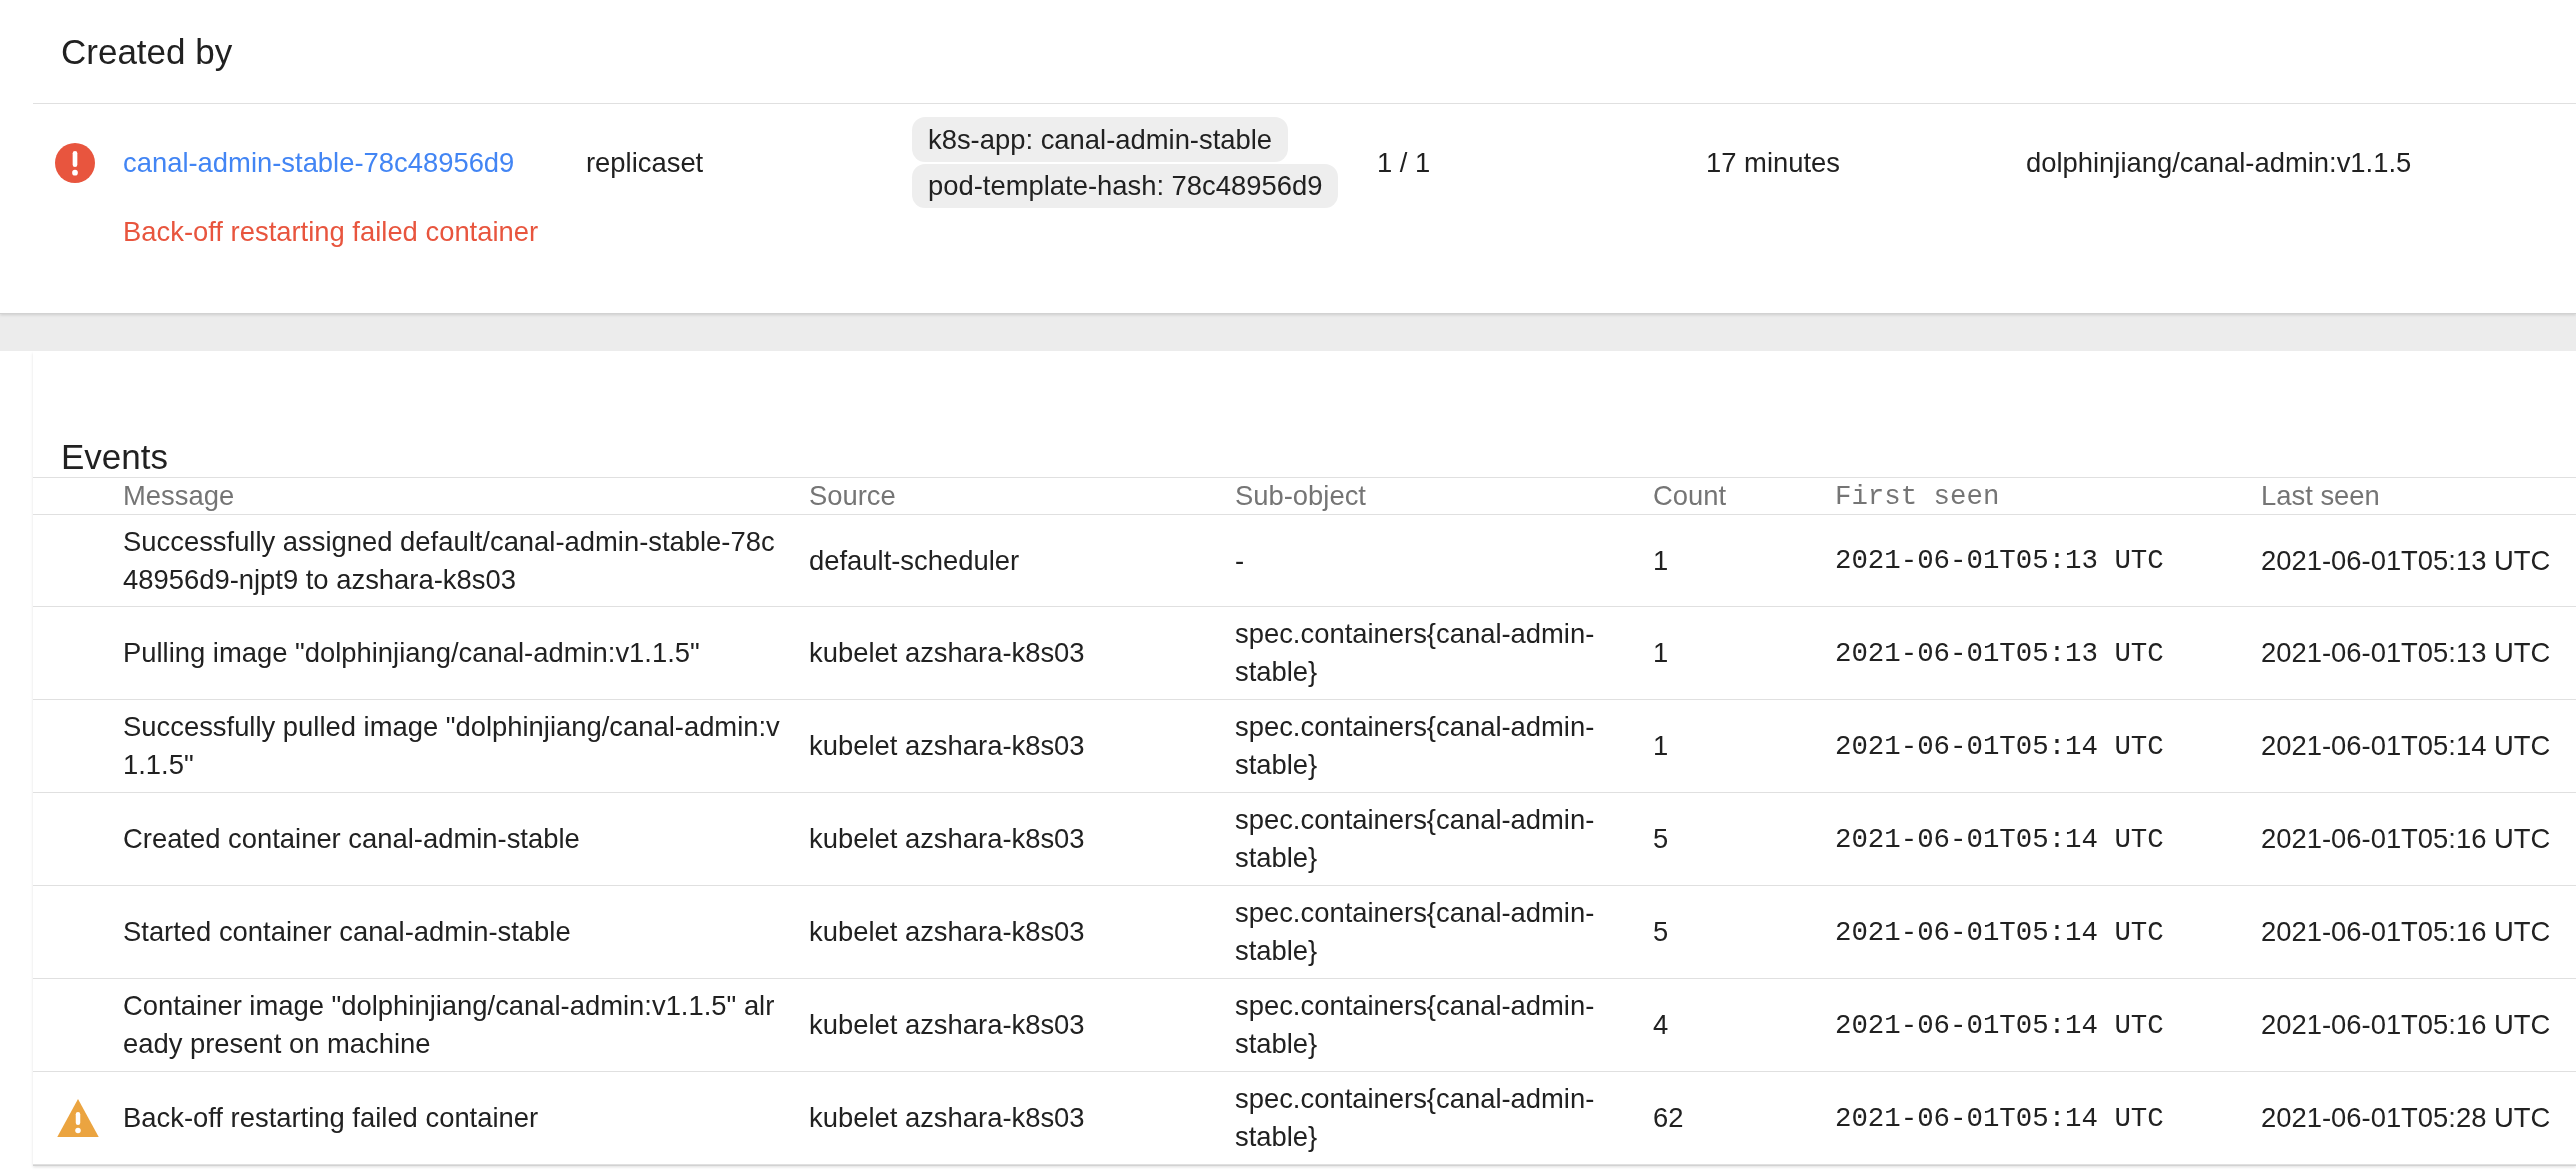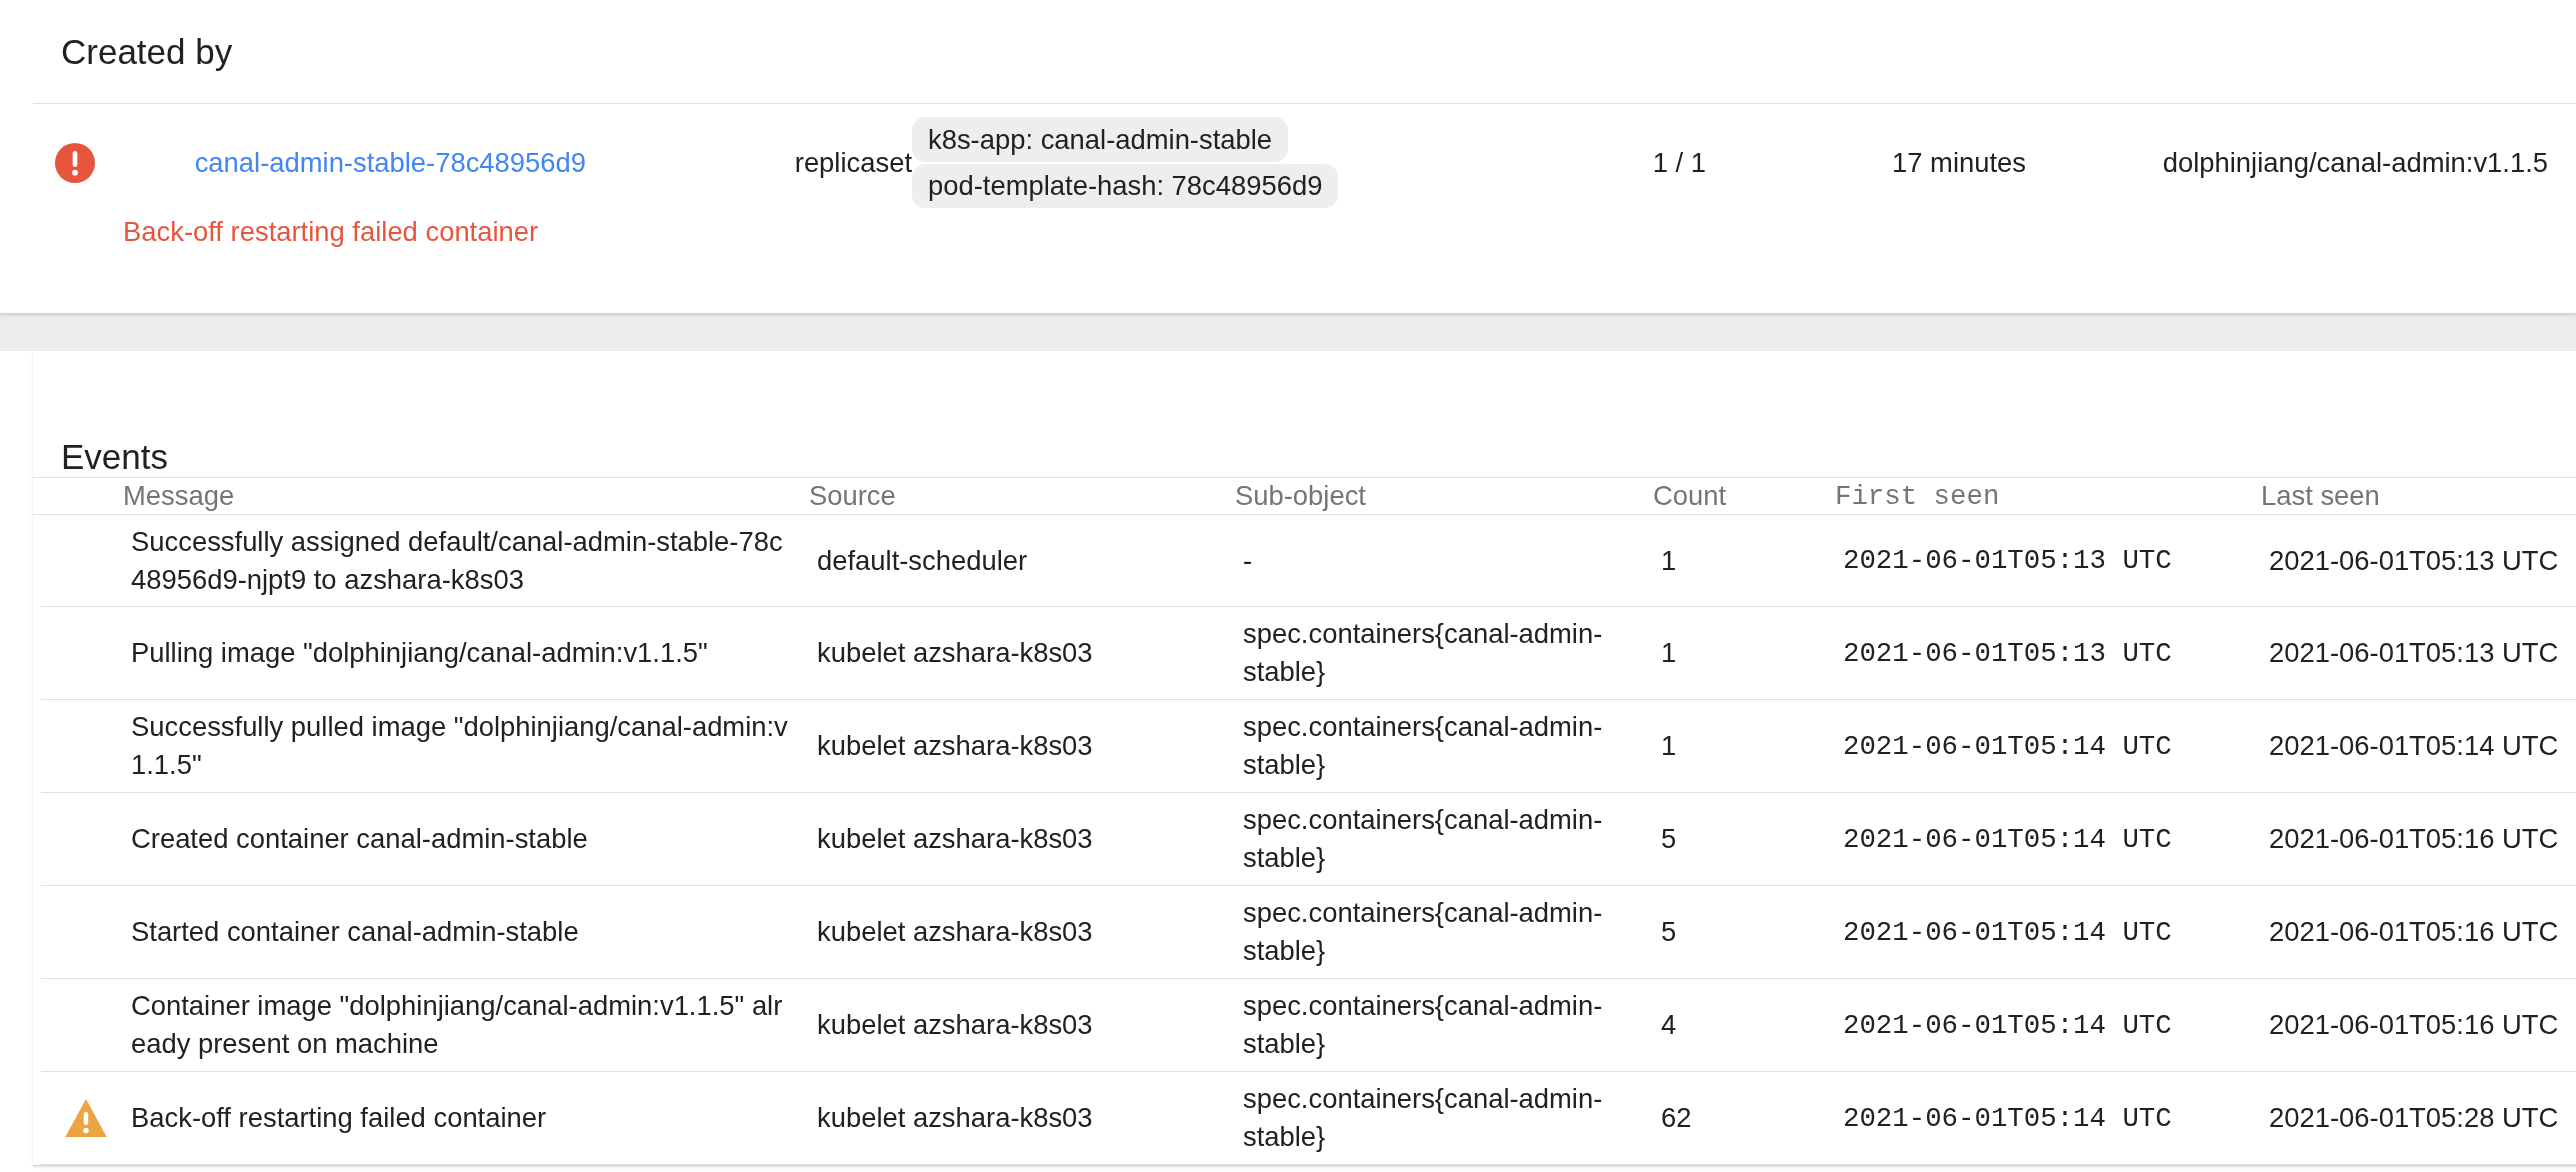--- a/index.html
+++ b/index.html
@@ -28,21 +28,21 @@
   
   .cb-gutter { width:90px; flex:none; }
   .cb-name   { width:463px; flex:none; }
   .cb-kind   { width:326px; flex:none; }
   .cb-labels { width:465px; flex:none; }
   .cb-pods   { width:329px; flex:none; }
   .cb-age    { width:320px; flex:none; }
   .cb-images { width:522px; flex:none; }
 
   .cb-row { position:relative; height:156px; }
-  .cb-row-main { display:flex; align-items:center; height:117px;text-align:right; }
+  .cb-row-main { display:flex; align-items:center; height:117px; }
 
   .status-icon { margin-left:22px; width:40px; height:40px; display:block; }
   .link { color:#4285f4; text-decoration:none; cursor:pointer; }
   .chips { display:flex; flex-direction:column; gap:2px; align-items:flex-start; }
   .chip {
     background:#eeeeee; border-radius:13.2px; padding:7.6px 16px;
     font-size:27.4px; color:#212121; white-space:nowrap; line-height:29px;
   }
   .cb-error {
     position:absolute; left:90px; top:112px;
@@ -51,21 +51,21 @@
 
   
   .ev-gutter  { width:90px; flex:none; align-self:stretch; position:relative; }
   .ev-message { width:686px; flex:none; padding-right:19px; }
   .ev-source  { width:426px; flex:none; padding-right:19px; }
   .ev-subobj  { width:418px; flex:none; padding-right:19px; }
   .ev-count   { width:182px; flex:none; }
   .ev-first   { width:426px; flex:none;font-family:Liberation Mono, monospace; }
   .ev-last    { flex:1; }
 
-  .ev-row { display:flex; align-items:center; min-height:93px; border-bottom:0.9px solid #e0e0e0;margin-left:8px; }
+  .ev-row { display:flex; align-items:center; min-height:93px; border-bottom:0.9px solid #e0e0e0; }
   .ev-row.first { min-height:92px; }
   .pre { white-space:pre-line; line-height:38px; }
   .warn-icon { position:absolute; left:23.6px; top:50%; transform:translateY(-50%); width:42px; height:38px; display:block; }
 </style>
 </head>
 <body>
 
 <section class="card card-1">
   <div class="title-bar">
     <h2 class="section-title">Created by</h2>

